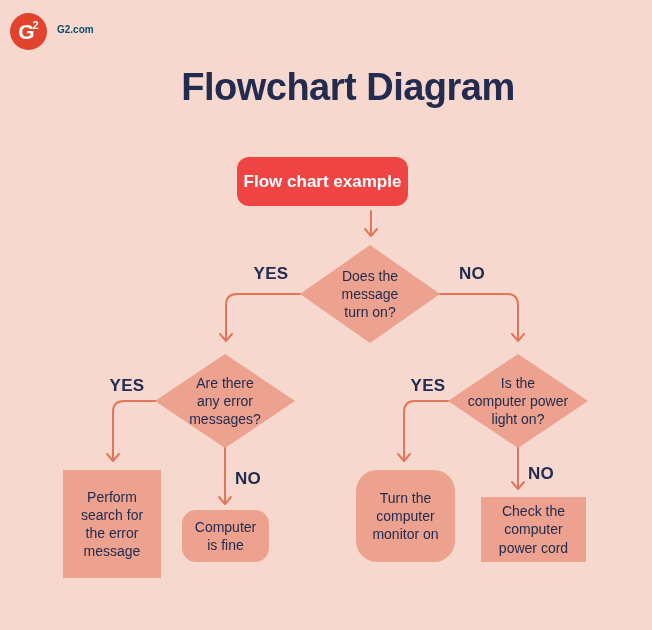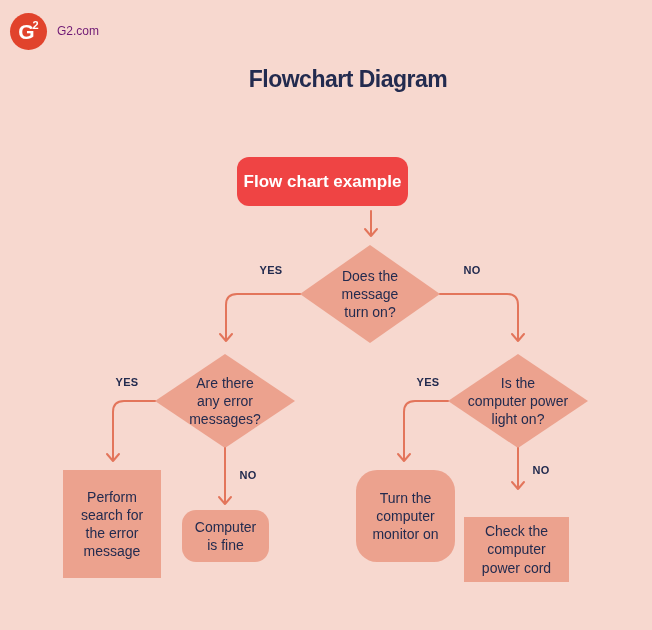--- a/index.html
+++ b/index.html
@@ -12,26 +12,26 @@
   .logo {
     position:absolute; left:10px; top:13px; width:37px; height:37px;
     background:#E1432C; border-radius:50%;
     display:flex; align-items:center; justify-content:center;
     color:#fff; font-weight:bold;
   }
   .logo .logo-g { font-size:21px; line-height:1; margin-right:-2px; }
   .logo sup { font-size:11px; line-height:1; position:relative; top:-6px; }
   .brand {
     position:absolute; left:57px; top:24px;
-    font-size:12px; font-weight:normal; color:#701a75;
+    font-size:10px; font-weight:bold; color:#0c4a6e;
   }
   
   .title {
     position:absolute; left:0; right:0; top:66px; margin:0;
-    text-align:center; font-size:23px; font-weight:bold;
+    text-align:center; font-size:38px; font-weight:bold;
     letter-spacing:-0.5px; color:#232B4F;padding-left:44px;
   }
   
   svg.connectors {
     position:absolute; left:0; top:0; width:652px; height:630px;
     pointer-events:none; z-index:3;
   }
   svg.connectors path {
     fill:none; stroke:#E3755B; stroke-width:2;
     stroke-linecap:round; stroke-linejoin:round;
@@ -57,25 +57,25 @@
   
   .box {
     position:absolute; background:#ECA28E; z-index:2;
     display:flex; align-items:center; justify-content:center;
     text-align:center; color:#232B4F; font-size:14px; line-height:1.3;
     white-space:pre-line;
   }
   .box-search  { left:63px;  top:470px; width:98px;  height:108px; }
   .box-fine    { left:182px; top:510px; width:87px;  height:52px; border-radius:14px; }
   .box-monitor { left:356px; top:470px; width:99px;  height:92px;border-radius:21px; }
-  .box-cord    { left:464px; top:497px; width:105px; height:65px;margin-top:20px; }
+  .box-cord    { left:481px; top:497px; width:105px; height:65px; }
   
   .branch {
     position:absolute; width:50px; text-align:center; z-index:4;
-    font-size:11px; font-weight:bold; letter-spacing:0.3px; color:#232B4F;
+    font-size:17px; font-weight:bold; letter-spacing:0.3px; color:#232B4F;
   }
   .lbl-d1-yes { left:246px; top:264px; }
   .lbl-d1-no  { left:447px; top:264px; }
   .lbl-d2-yes { left:102px; top:376px; }
   .lbl-d2-no  { left:223px; top:469px; }
   .lbl-d3-yes { left:403px; top:376px; }
   .lbl-d3-no  { left:516px; top:464px; }
 </style>
 </head>
 <body>

